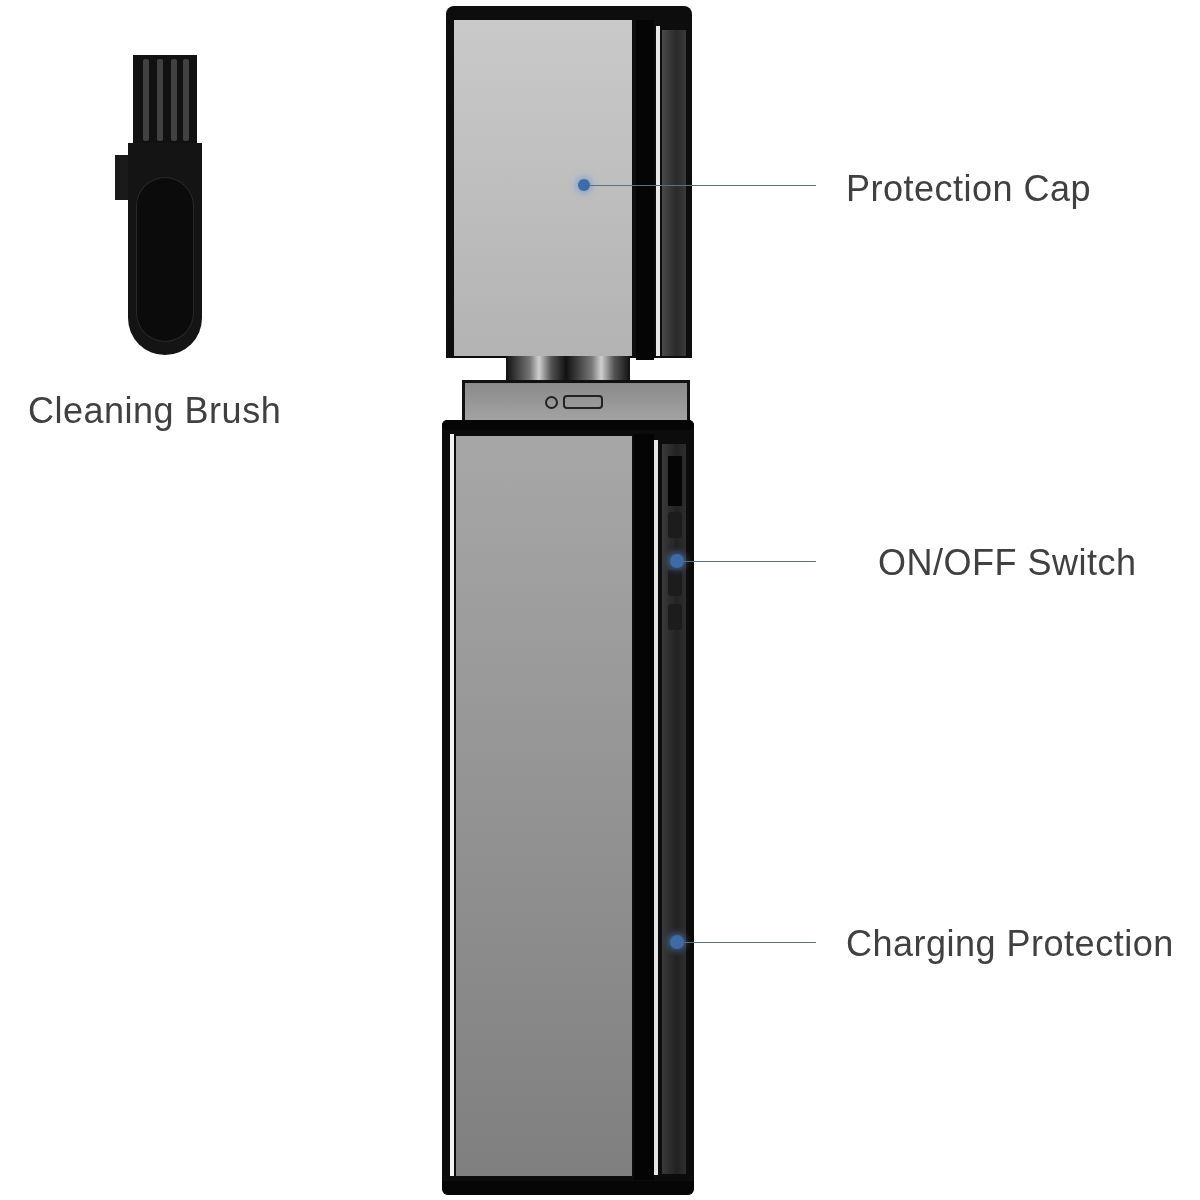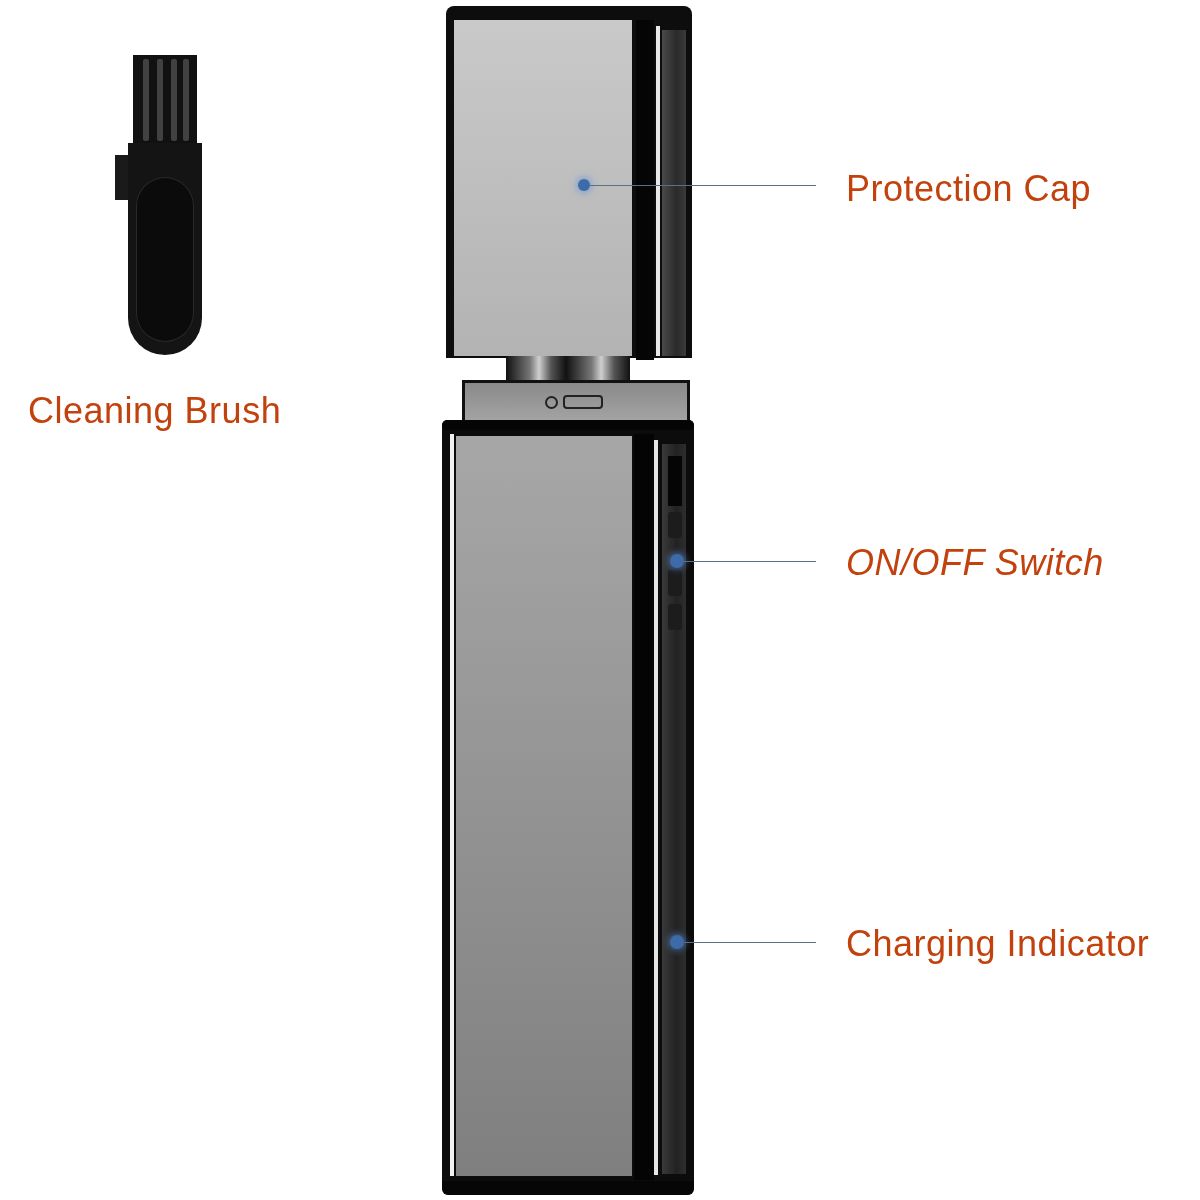--- a/index.html
+++ b/index.html
@@ -6,21 +6,21 @@
   body { width: 1200px; height: 1200px; position: relative; overflow: hidden; font-family: "Liberation Sans", sans-serif; }
 
   
   .brush { position: absolute; left: 110px; top: 55px; width: 100px; height: 310px; }
   .brush .bristles { position: absolute; left: 23px; top: 0; width: 64px; height: 92px; background: #111; }
   .brush .bristles span { position: absolute; top: 4px; width: 6px; height: 82px; background: #6a6a6a; border-radius: 2px; opacity: .55; }
   .brush .tab { position: absolute; left: 5px; top: 100px; width: 18px; height: 45px; background: #1a1a1a; }
   .brush .handle { position: absolute; left: 18px; top: 88px; width: 74px; height: 212px; background: #141414; border-radius: 0 0 37px 37px; }
   .brush .handle .groove { position: absolute; left: 8px; top: 34px; width: 58px; height: 165px; border-radius: 29px; background: #0b0b0b; box-shadow: inset 0 0 0 1px #2a2a2a; }
 
-  .label { position: absolute; font-size: 36px; color: #c2410c; white-space: nowrap; letter-spacing: 0.5px; }
+  .label { position: absolute; font-size: 36px; color: #404040; white-space: nowrap; letter-spacing: 0.5px; }
 
   
   .cap { position: absolute; left: 446px; top: 6px; width: 246px; height: 352px; background: #0d0d0d; border-radius: 8px 8px 0 0; }
   .cap .face { position: absolute; left: 8px; top: 14px; width: 178px; height: 336px; background: linear-gradient(180deg,#c9c9c9 0%,#bdbdbd 55%,#b3b3b3 100%); }
   .cap .side1 { position: absolute; left: 190px; top: 14px; width: 18px; height: 340px; background: #050505; }
   .cap .side2 { position: absolute; left: 210px; top: 20px; width: 4px; height: 330px; background: #e8e8e8; }
   .cap .side3 { position: absolute; left: 216px; top: 24px; width: 24px; height: 326px; background: linear-gradient(90deg,#4a4a4a,#2a2a2a 60%,#3a3a3a); }
 
   .neck { position: absolute; top: 356px; height: 28px; background: linear-gradient(90deg,#111,#777 40%,#cfcfcf 55%,#555 75%,#111); }
 
@@ -87,17 +87,17 @@
   <div class="btn" style="top:184px;"></div>
   <div class="bottom"></div>
 </div>
 
 <div class="dot" style="left:578px; top:179px;"></div>
 <div class="line" style="left:590px; top:185px; width:226px;"></div>
 <div class="label" style="left:846px; top:168px;">Protection Cap</div>
 
 <div class="dot" style="left:670px; top:554px; width:14px; height:14px;"></div>
 <div class="line" style="left:684px; top:561px; width:132px;"></div>
-<div class="label" style="left:846px; top:542px;font-style:italic;">ON/OFF Switch</div>
+<div class="label" style="left:878px; top:542px;">ON/OFF Switch</div>
 
 <div class="dot" style="left:670px; top:935px; width:14px; height:14px;"></div>
 <div class="line" style="left:684px; top:942px; width:132px;"></div>
-<div class="label" style="left:846px; top:923px;">Charging Indicator</div>
+<div class="label" style="left:846px; top:923px;">Charging Protection</div>
 
 </body></html>

